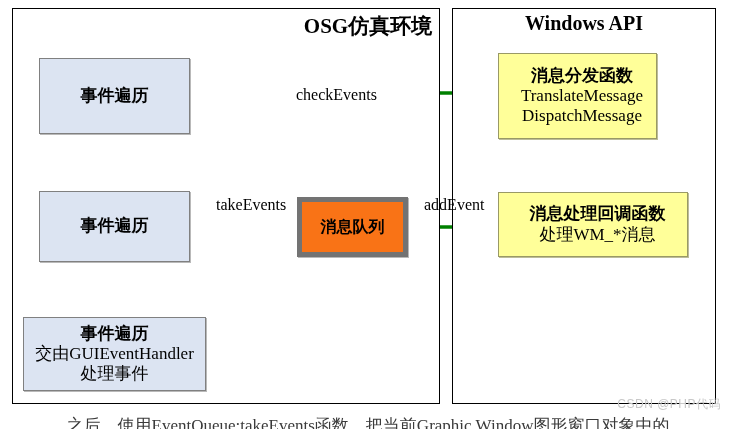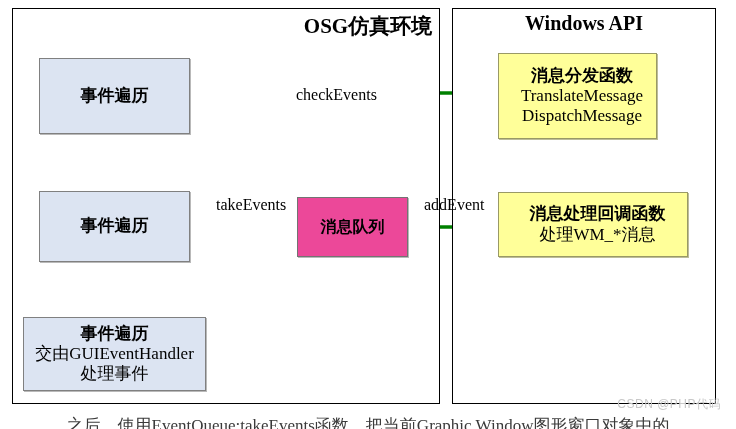--- a/index.html
+++ b/index.html
@@ -55,22 +55,22 @@
   }
   .node .l1 { font-weight: bold; }
   .node .l2, .node .l3 { font-weight: normal; }
 
   .node-blue {
     background: #dce4f2;
     border: 1px solid #808080;
     box-shadow: 1px 1px 0 #b9b9b9;
   }
   .node-blue-border {
-    background: #ec4899;
-    border: 1px solid #737373;
+    background: #f97316;
+    border: 5px solid #737373;
     box-shadow: 1px 1px 0 #b9b9b9;
   }
   .node-yellow {
     background: #ffff99;
     border: 1px solid #999966;
     box-shadow: 1px 1px 0 #bdbd9a;
     padding-left: 9px;
   }
 
   

